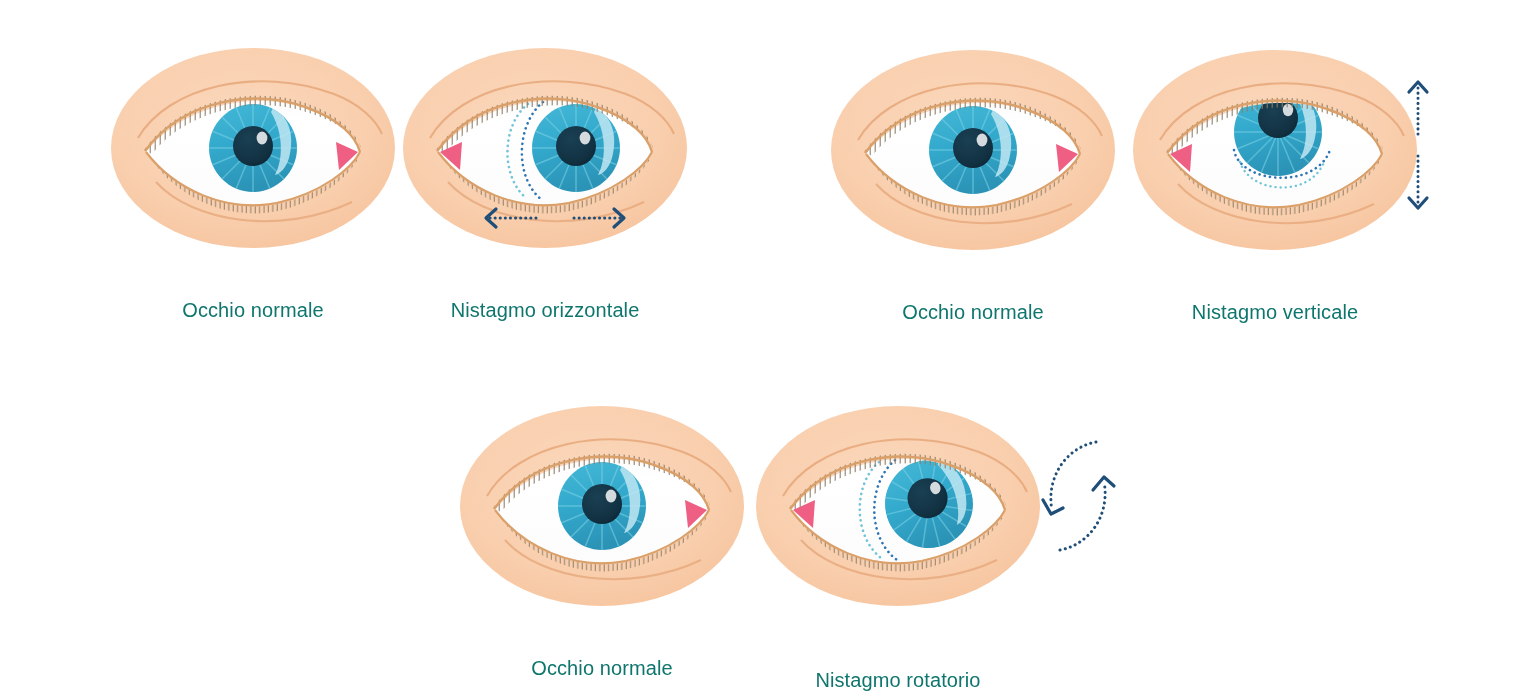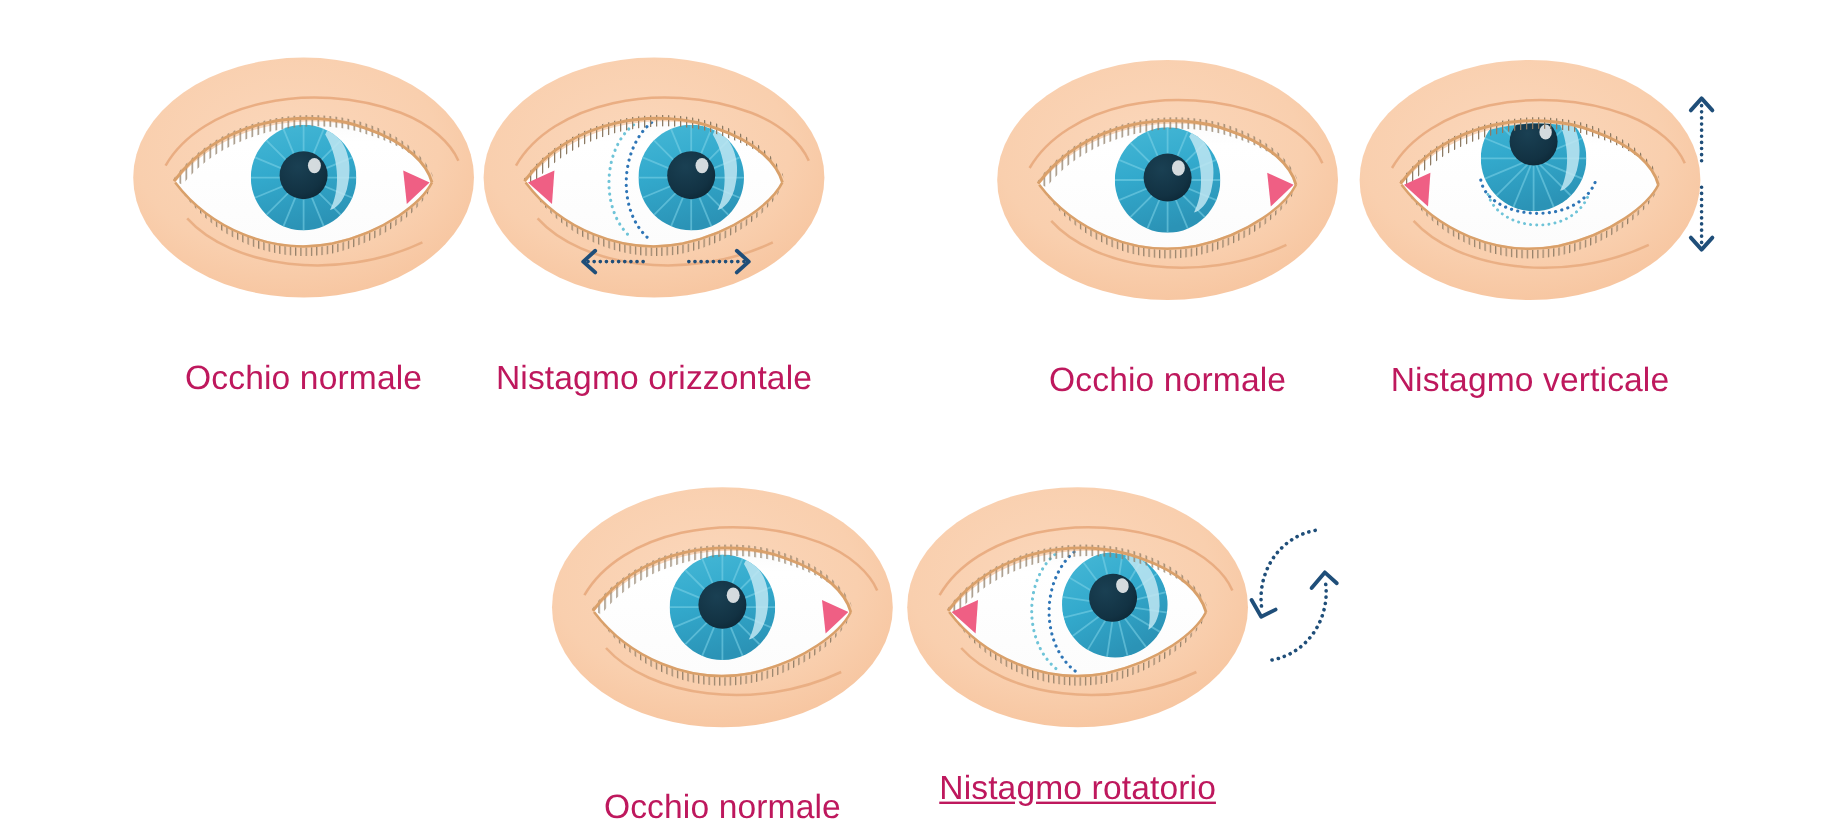--- a/index.html
+++ b/index.html
@@ -34,43 +34,43 @@
   }
   .eye-art svg {
     display: block;
     width: 290px;
     height: 220px;
     overflow: visible;
   }
   .caption {
     width: 290px;
     text-align: center;
-    font-size: 28px;
+    font-size: 20px;
     line-height: 1.2;
     letter-spacing: .1px;
-    color: #be185d;
+    color: #0f766e;
     white-space: nowrap;
   }
 
   
   #panel-normal-h   { left: 108px; top: 42px; }
   #panel-horizontal { left: 400px; top: 42px; }
   
   #panel-normal-v   { left: 828px; top: 44px; }
   #panel-vertical   { left: 1130px; top: 44px; }
   
   #panel-normal-r   { left: 457px; top: 400px; }
   #panel-rotational { left: 753px; top: 400px; }
 
   #panel-normal-h   .caption { margin-top: 36px; }
   #panel-horizontal .caption { margin-top: 36px; }
   #panel-normal-v   .caption { margin-top: 36px; }
   #panel-vertical   .caption { margin-top: 36px; }
   #panel-normal-r   .caption { margin-top: 36px; }
-  #panel-rotational .caption { margin-top: 20px; text-decoration: underline; }
+  #panel-rotational .caption { margin-top: 48px; }
 
   
   .indicator {
     position: absolute;
     pointer-events: none;
   }
   .indicator svg { display: block; overflow: visible; }
 
   #indicator-horizontal { left: 470px; top: 196px; width: 170px; height: 44px; }
   #indicator-vertical   { left: 1390px; top: 70px;  width: 56px;  height: 150px; }

